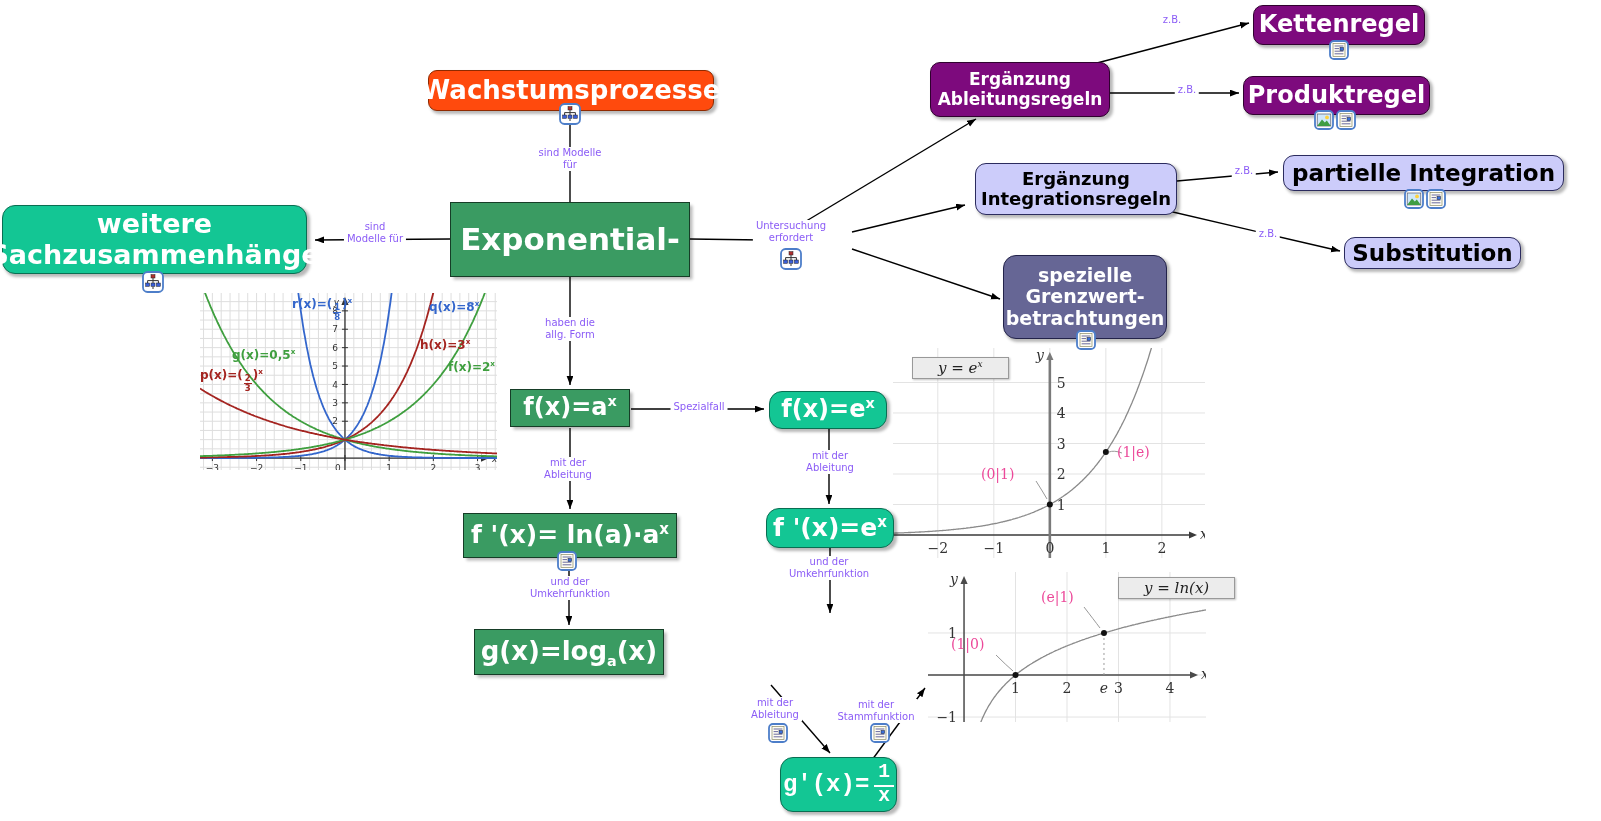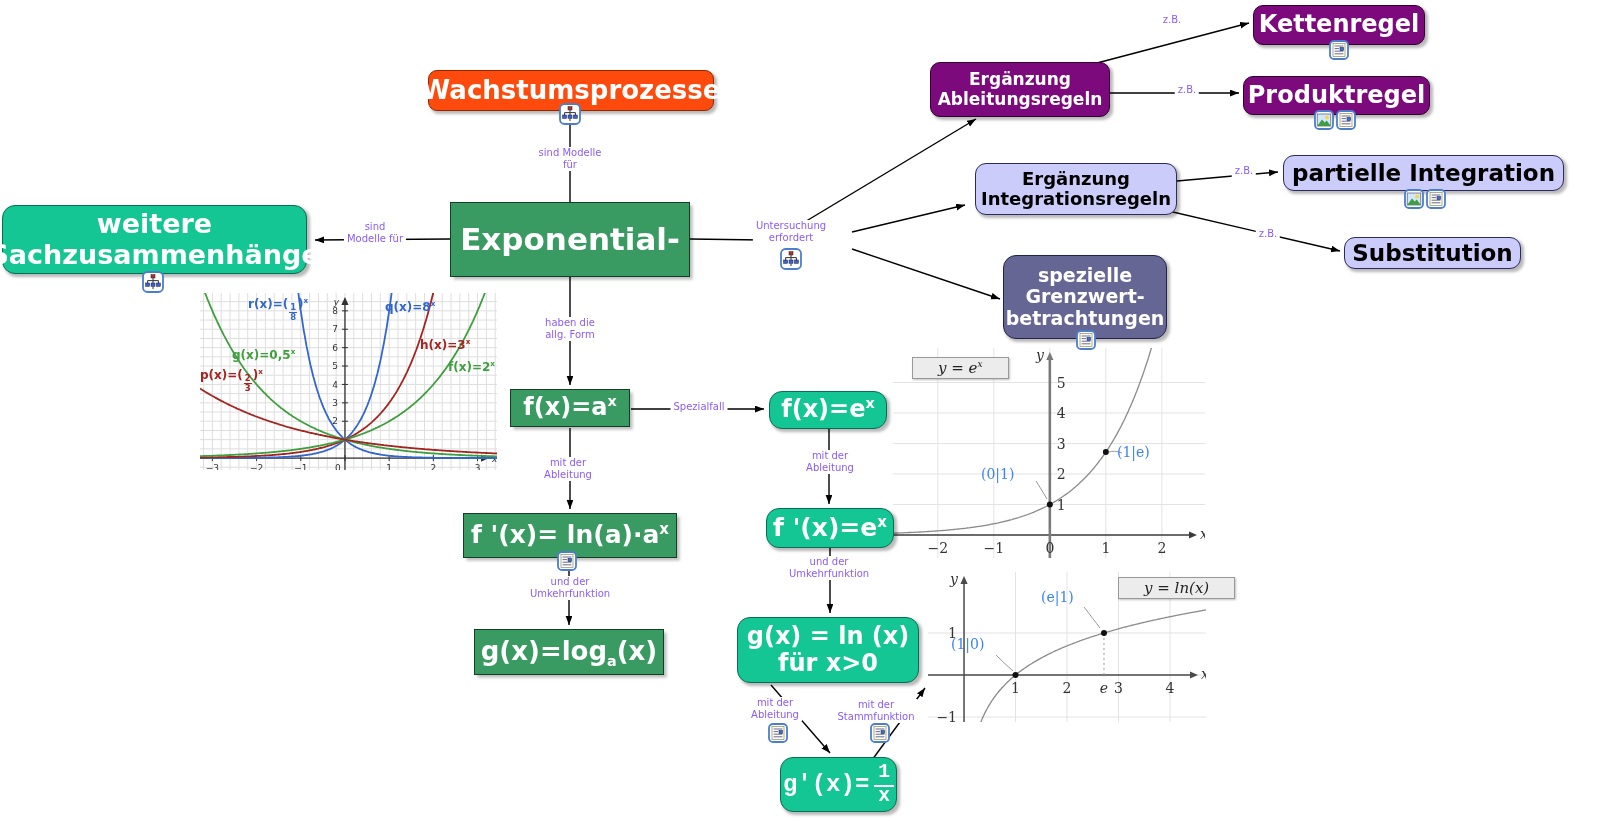--- a/index.html
+++ b/index.html
@@ -14,25 +14,25 @@
   .greend{background:var(--c-green-dark);border-color:#163d27;border-radius:0;}
   .greenb{background:var(--c-green-bright);border-color:#0a6e52;border-radius:13px;}
   .purple{background:var(--c-purple);border-color:#30012f;border-radius:10px;}
   .lav{background:var(--c-lavender);color:#000;border-color:#2b2b5e;border-radius:11px;}
   .slate{background:var(--c-slate);border-color:#23234a;border-radius:13px;}
   sup{font-size:.6em;line-height:0;}
   sub{font-size:.55em;line-height:0;}
   .elabel{position:absolute;transform:translateX(-50%);font-size:10px;line-height:1.22;color:#8b5cf6;
           background:#fff;padding:0 3px;text-align:center;z-index:5;white-space:nowrap;}
   .icon{position:absolute;z-index:7;}
-  .ptlabel{position:absolute;font-family:"DejaVu Serif",serif;font-size:14px;color:#3b82f6;z-index:5;white-space:nowrap;}
+  .ptlabel{position:absolute;font-family:"DejaVu Serif",serif;font-size:14px;color:#ec4899;z-index:5;white-space:nowrap;}
   .gtitle{position:absolute;font-family:"DejaVu Serif",serif;font-style:italic;font-size:15px;color:#222;
           background:#ececec;border:1px solid #999;padding:1px 25px;z-index:5;box-shadow:1px 1px 2px rgba(0,0,0,.25);white-space:nowrap;}
   .clabel{position:absolute;font-size:12px;font-weight:600;z-index:5;white-space:nowrap;}
-  .c-blue{color:var(--c-curve-blue);} .c-green{color:var(--c-curve-green);} .c-red{color:var(--c-curve-red);}
+  .c-blue{color:var(--c-curve-blue);margin-left:44px;} .c-green{color:var(--c-curve-green);} .c-red{color:var(--c-curve-red);}
   .sfrac{display:inline-flex;flex-direction:column;align-items:center;vertical-align:-2px;font-size:8.5px;line-height:1;margin:0 1px;}
   .sfrac .num{border-bottom:1px solid currentColor;padding:0 1px;}
   .bfrac{display:inline-flex;flex-direction:column;align-items:center;line-height:1;margin-left:5px;font-size:.82em;}
   .bfrac .num{border-bottom:2.5px solid #fff;padding:0 4px 2px;}
   .graph{position:absolute;z-index:1;}
   #edges{position:absolute;left:0;top:0;z-index:4;pointer-events:none;}
 </style>
 </head>
 <body>
 
@@ -313,24 +313,20 @@
   </div>
 
   <div class="node greend" style="left:474px;top:629px;width:190px;height:46px;font-size:26px">
     <span class="ln"><span>g(x)=log</span><sub>a</sub><span>(x)</span></span>
   </div>
 
   <div class="node greenb" style="left:766px;top:508px;width:128px;height:40px;font-size:25px">
     <span class="ln"><span>f '(x)=e</span><sup>x</sup></span>
   </div>
 
-  <div class="node greenb" style="left:737px;top:617px;width:182px;height:66px;font-size:24px">
-    <span class="ln">g(x) = ln (x)</span>
-    <span class="ln">für x&gt;0</span>
-  </div>
 
   <div class="node greenb" style="left:780px;top:757px;width:117px;height:55px;font-size:24px">
     <span class="ln row">
         <span>g'(x)=</span>
         <span class="bfrac">
           <span class="num">1</span>
           <span>x</span>
         </span>
       </span>
   </div>

